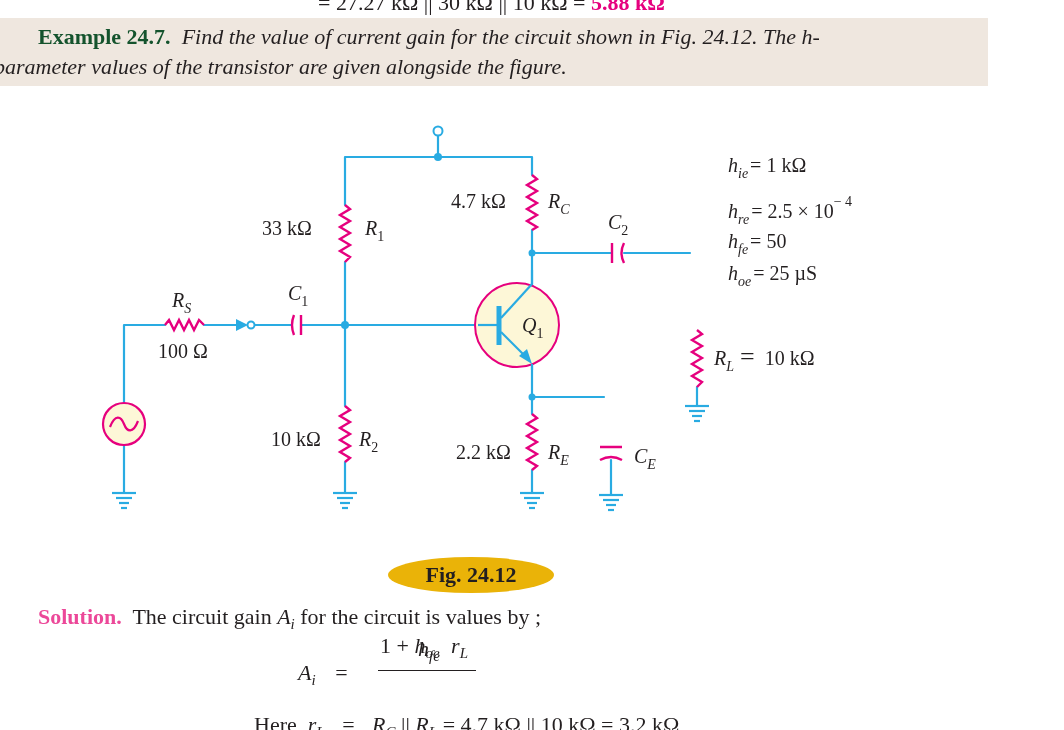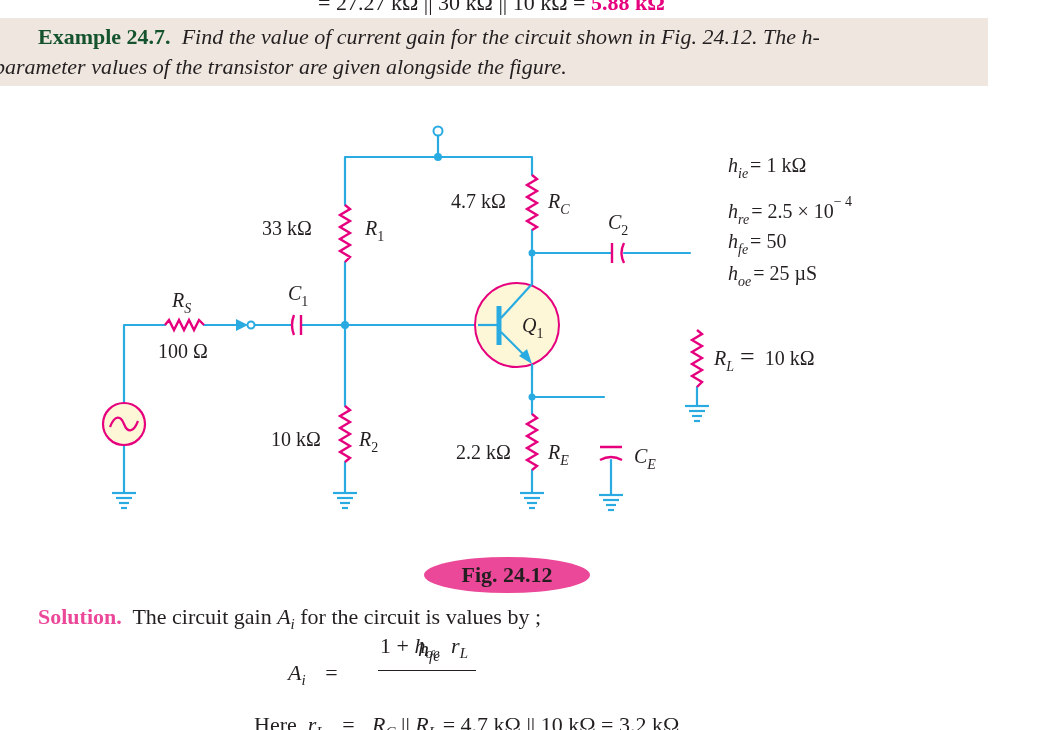--- a/index.html
+++ b/index.html
@@ -18,22 +18,22 @@
   .example-line1 {
     position: absolute; left: 38px; top: 24px; font-size: 22px; font-style: italic; white-space: nowrap;
   }
   .example-line2 {
     position: absolute; left: -6px; top: 54px; font-size: 22px; font-style: italic; white-space: nowrap;
   }
   .ex-label { color: #14532d; font-weight: bold; font-style: normal; }
   svg.circuit { position: absolute; left: 0; top: 100px; }
   svg text { font-family: "Liberation Serif", "DejaVu Serif", serif; fill: #231f20; }
   .fig-caption {
-    position: absolute; left: 424px; top: 557px; width: 166px; height: 36px;
-    background: #ec4899; border-radius: 50%;
+    position: absolute; left: 388px; top: 557px; width: 166px; height: 36px;
+    background: #eab308; border-radius: 50%;
     font-weight: bold; font-size: 22px; text-align: center; line-height: 36px;
   }
   .solution {
     position: absolute; left: 38px; top: 604px; font-size: 22px; white-space: nowrap;
   }
   .sol-label { color: #ec4899; font-weight: bold; }
   .eq {
     position: absolute; font-size: 22px; white-space: nowrap;
   }
   .frac-line { position: absolute; left: 378px; top: 670px; width: 98px; height: 1px; background: #231f20; }
@@ -199,21 +199,21 @@
   </g>
 </svg>
 
 <div class="fig-caption">Fig. 24.12</div>
 
 <div class="solution">
   <span class="sol-label">Solution.</span>&nbsp;
   <span>The circuit gain </span><i class="v">A</i><sub><i>i</i></sub><span> for the circuit is values by ;</span>
 </div>
 
-<div class="eq" style="left:288px; top:660px;">
+<div class="eq" style="left:298px; top:660px;">
   <i>A</i><sub><i>i</i></sub>
   <span style="margin-left:14px;">=</span>
 </div>
 <div class="eq" style="left:418px; top:636px;">
   <i>h</i><sub><i>fe</i></sub>
 </div>
 <div class="frac-line"></div>
 <div class="eq" style="left:380px; top:633px;">
   <span>1 + </span><i>h</i><sub><i>oe</i></sub>
   <i style="margin-left:6px;">r</i><sub><i>L</i></sub>

